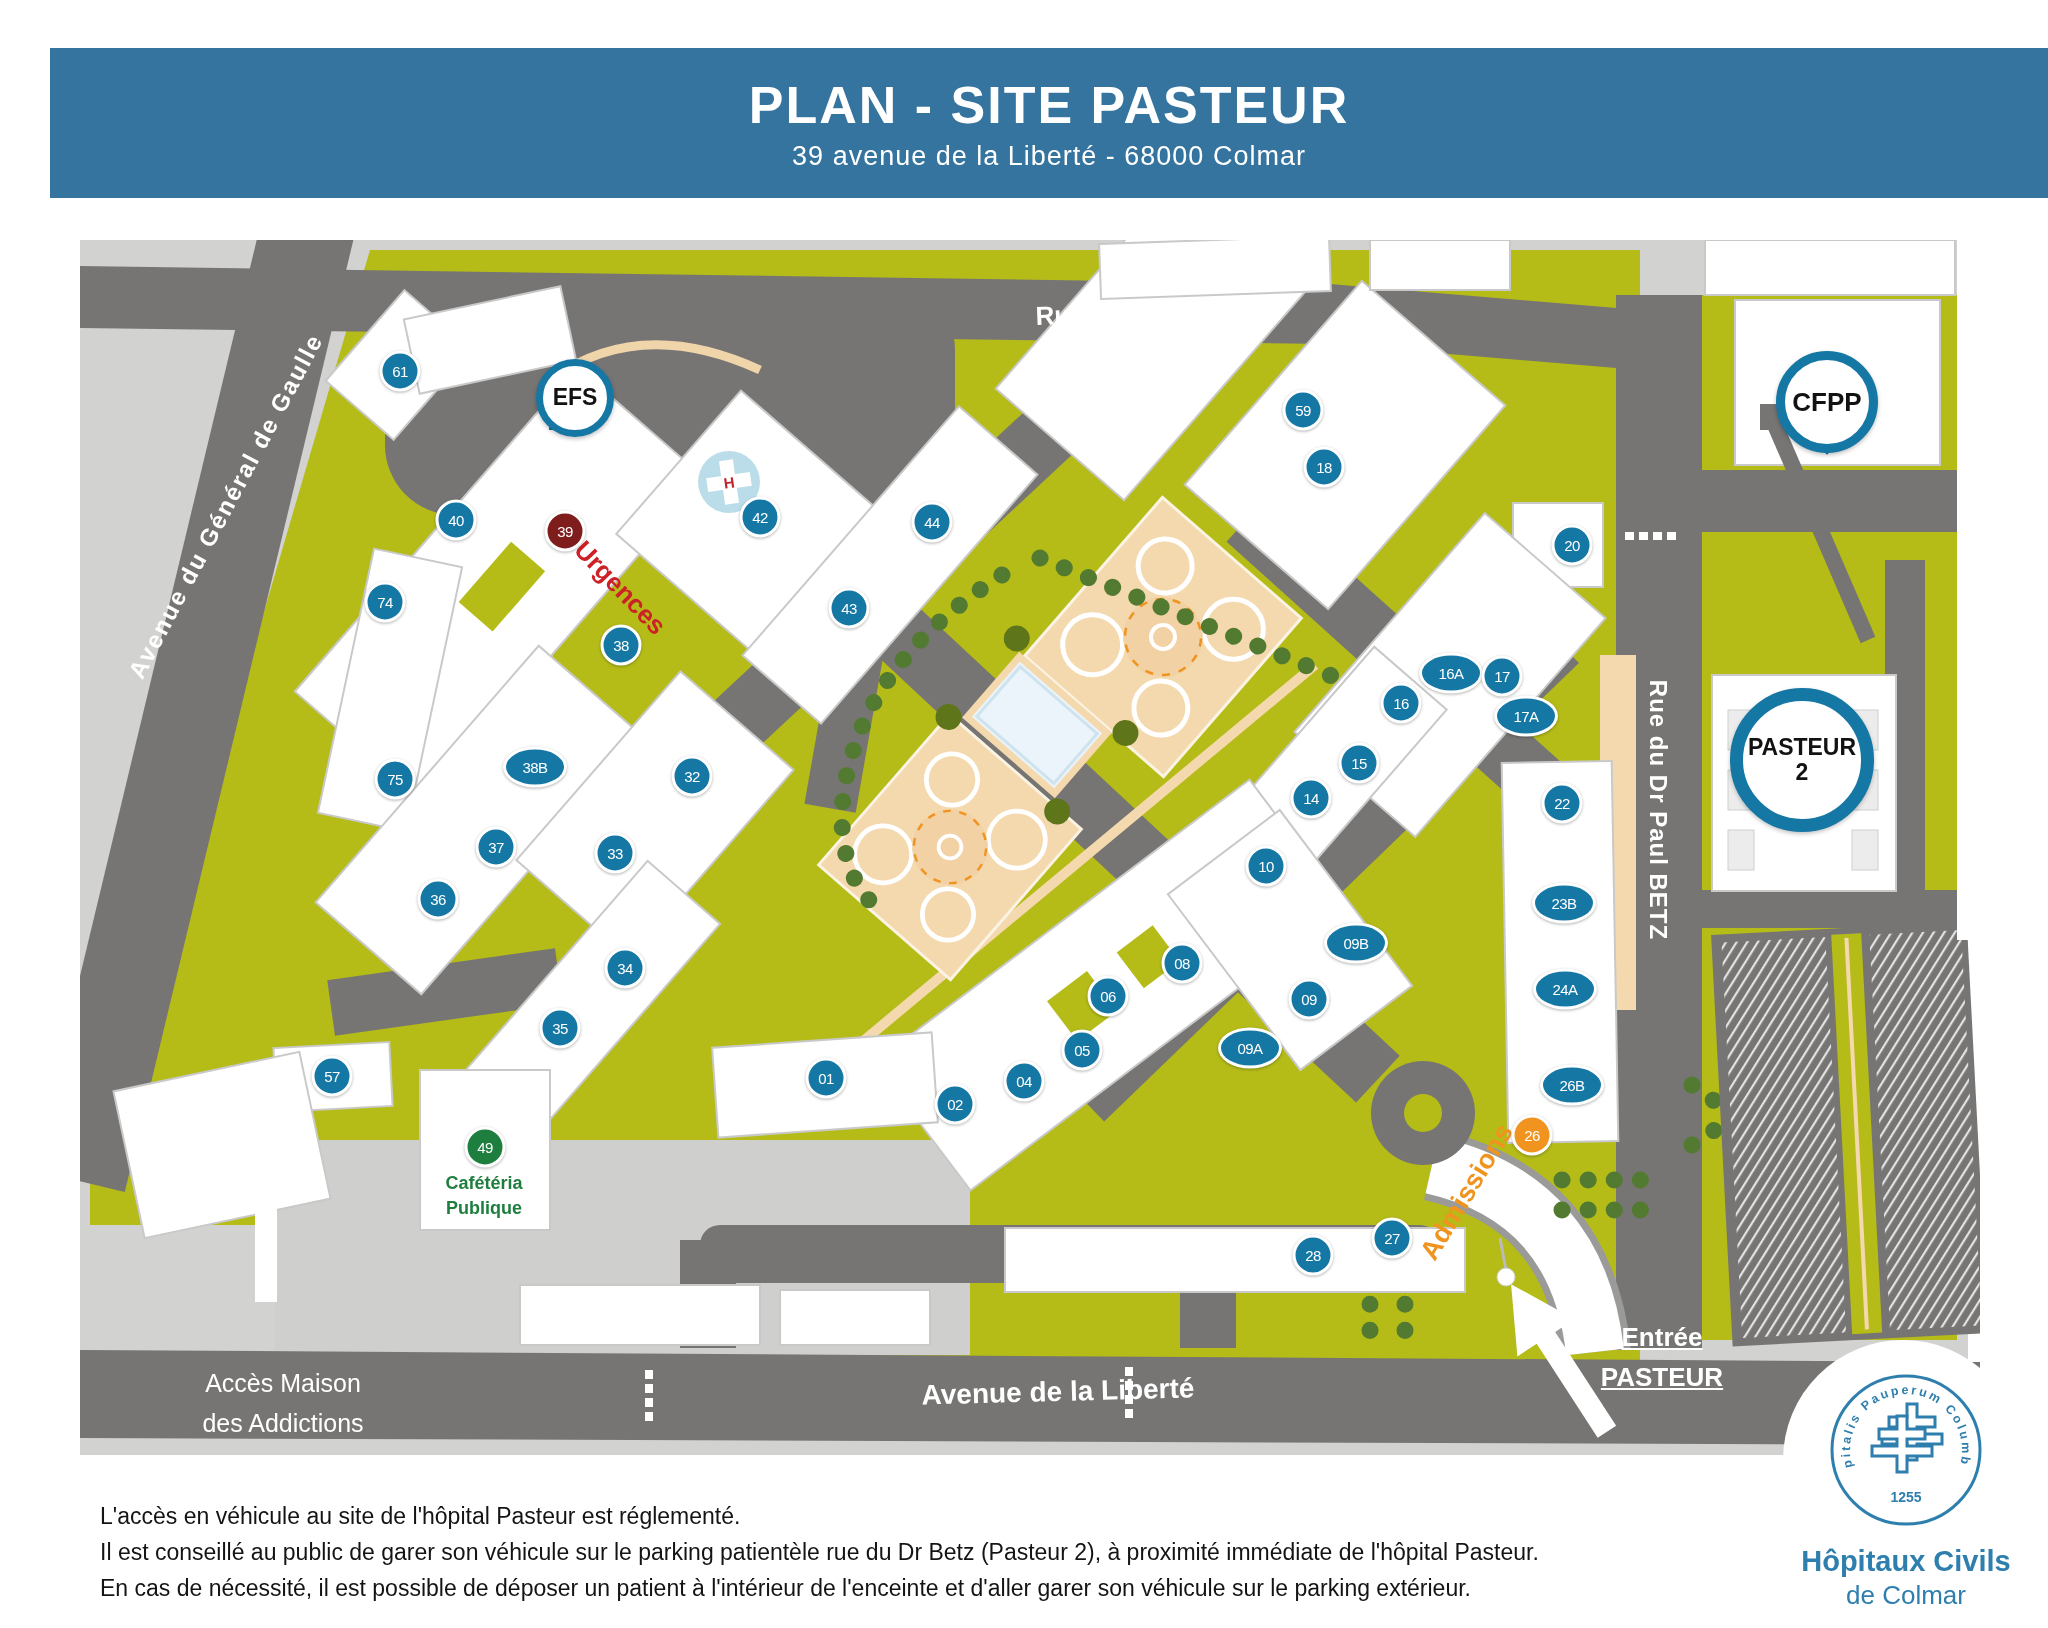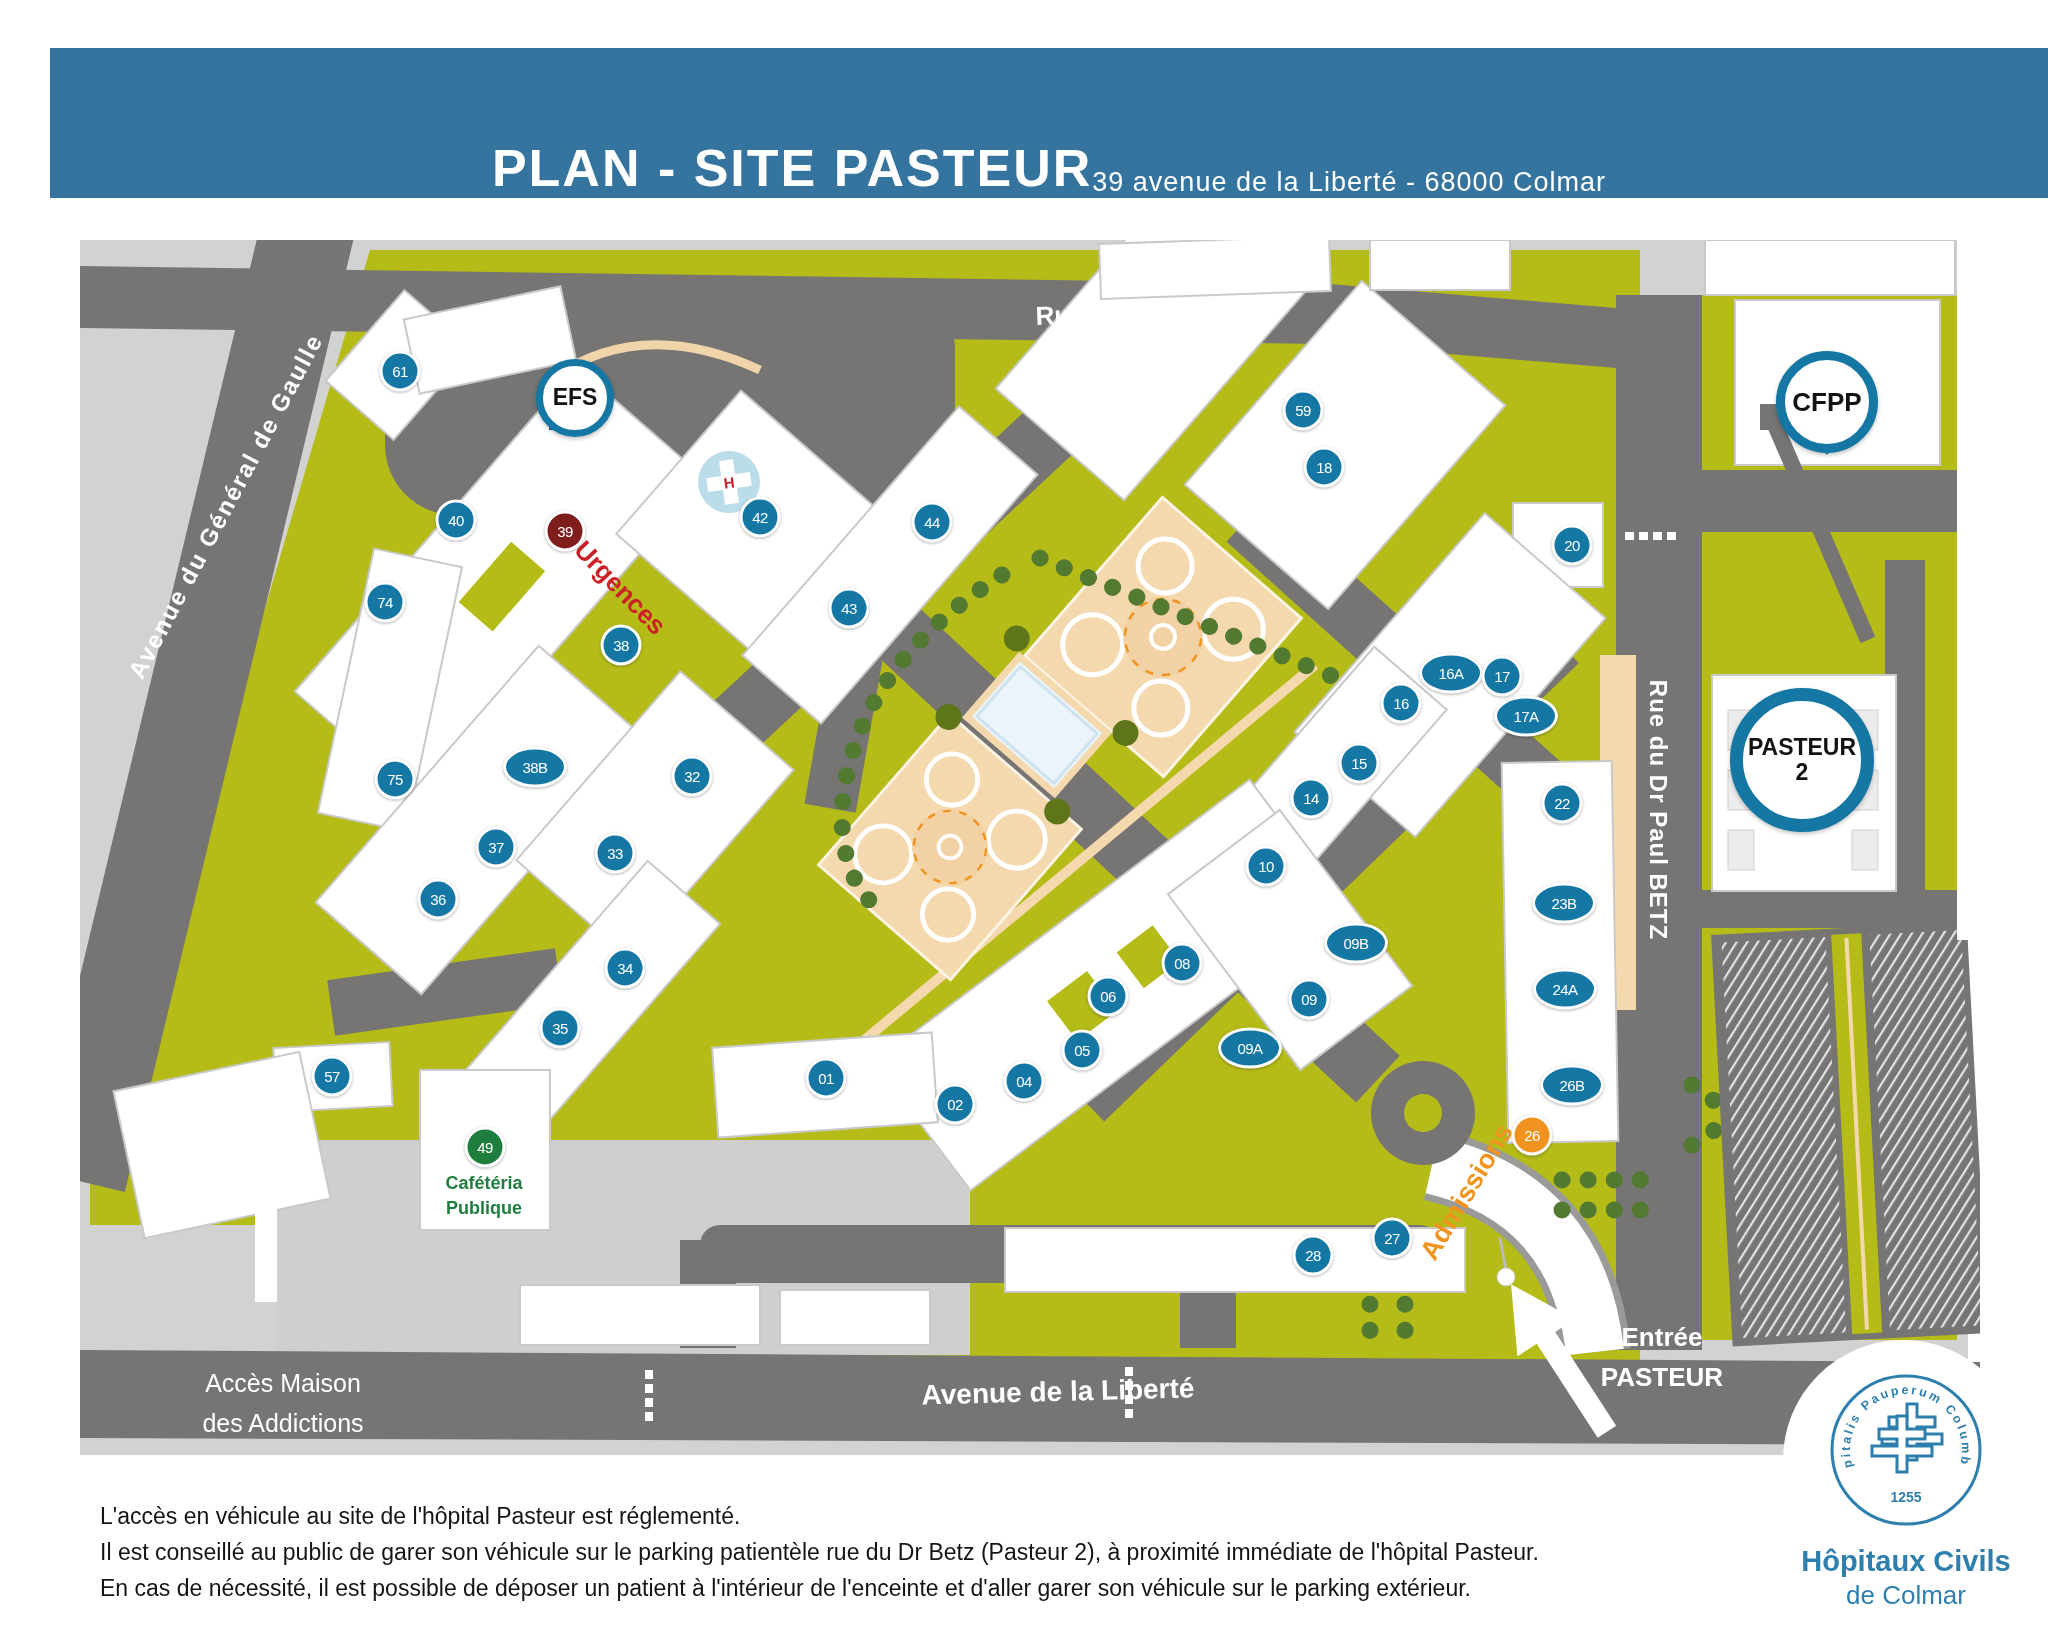--- a/index.html
+++ b/index.html
@@ -1,39 +1,39 @@
 <!DOCTYPE html>
 <html><head>
 <meta charset="utf-8">
 <style>
   html,body{margin:0;padding:0;background:#fff;}
   #stage{position:relative;width:2048px;height:1628px;background:#fff;
          font-family:"Liberation Sans",sans-serif;overflow:hidden;}
 
   
   .banner{position:absolute;left:50px;top:48px;width:1998px;height:150px;
-          background:#35749e;color:#fff;display:flex;flex-direction:row;
-          align-items:flex-end;justify-content:center;}
+          background:#35749e;color:#fff;display:flex;flex-direction:column;
+          align-items:center;justify-content:center;}
   .banner h1{margin:0;font-size:52px;letter-spacing:2px;font-weight:700;}
   .banner p{margin:6px 0 0 0;font-size:27px;font-weight:400;letter-spacing:1px;}
 
   
   #map-svg{position:absolute;left:80px;top:240px;}
 
   
   .maplabel{position:absolute;white-space:nowrap;z-index:22;transform:translate(-50%,-50%);}
   .street{color:#fff;font-weight:700;}
   .lbl-hohnack{left:1138px;top:312px;font-size:26px;transform:translate(-50%,-50%) rotate(-2.5deg);}
   .lbl-gaulle{left:226px;top:506px;font-size:24px;letter-spacing:2px;
               transform:translate(-50%,-50%) rotate(-62deg);}
   .lbl-betz{left:1658px;top:810px;font-size:24px;letter-spacing:1px;
             writing-mode:vertical-rl;transform:translate(-50%,-50%);}
   .lbl-liberte{left:1058px;top:1392px;font-size:28px;transform:translate(-50%,-50%) rotate(-1.5deg);}
   .lbl-acces{left:283px;top:1403px;font-size:25px;font-weight:400;text-align:center;line-height:40px;}
-  .lbl-entree{left:1662px;top:1357px;font-size:26px;text-align:center;line-height:40px;}
+  .lbl-entree{left:1662px;top:1357px;font-size:26px;text-align:center;line-height:40px;text-decoration:underline;}
   .lbl-urgences{left:620px;top:588px;color:#cd2127;font-weight:700;font-size:26px;
                 transform:translate(-50%,-50%) rotate(46deg);z-index:22;}
   .lbl-admissions{left:1467px;top:1192px;color:#f0941f;font-weight:700;font-size:27px;
                   transform:translate(-50%,-50%) rotate(-59deg);z-index:22;}
   .lbl-cafeteria{left:484px;top:1196px;color:#1e7e3e;font-weight:700;font-size:18px;
                  text-align:center;line-height:25px;z-index:22;}
 
   
   .marker{position:absolute;display:flex;align-items:center;justify-content:center;
           width:35px;height:35px;border-radius:50%;border:3px solid #fff;color:#fff;

